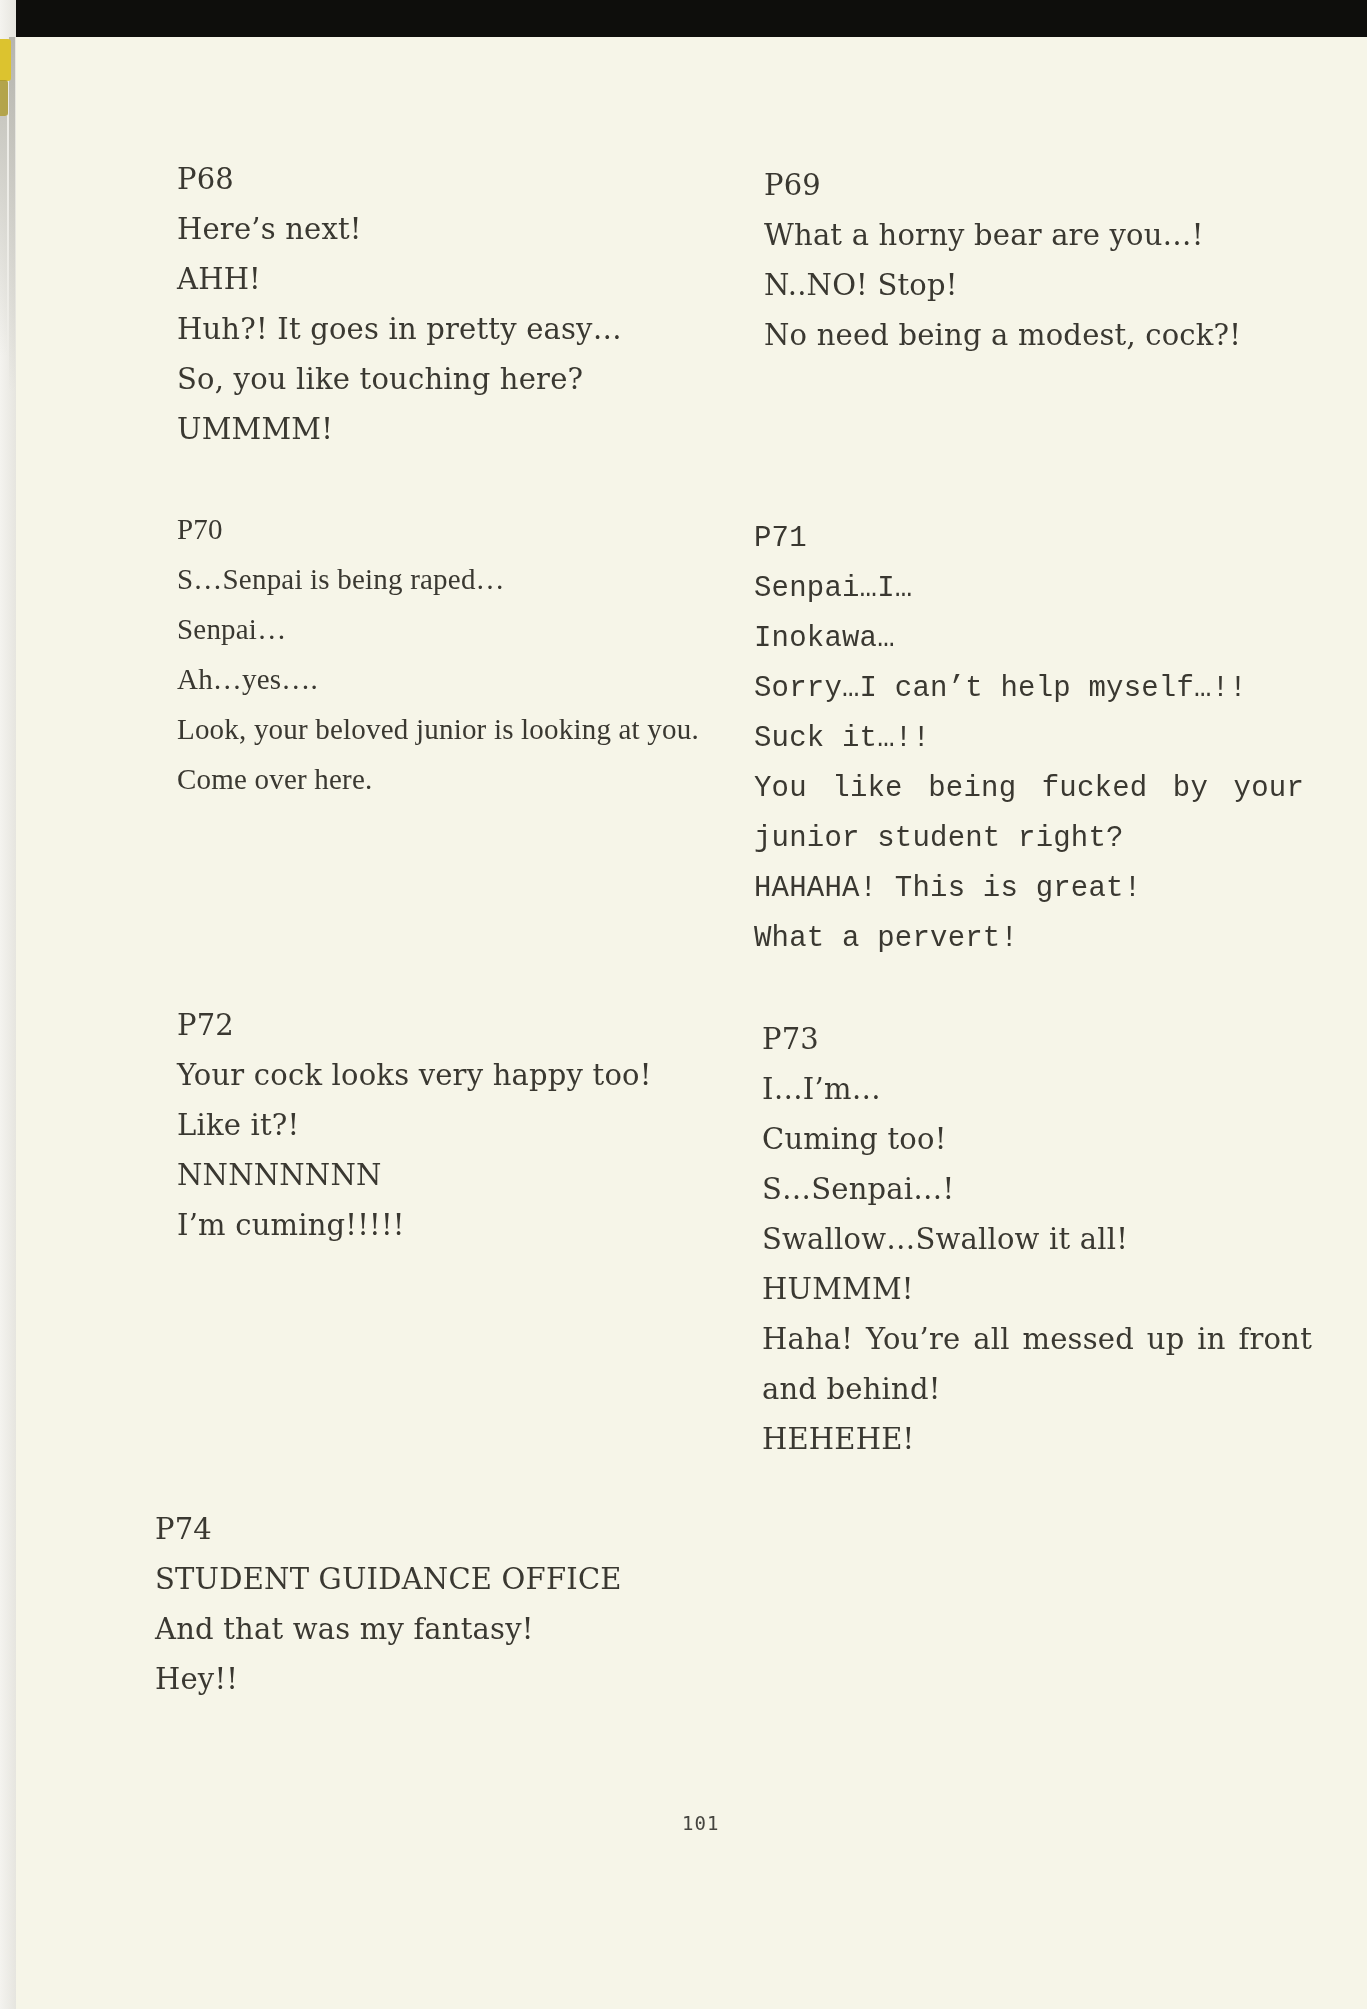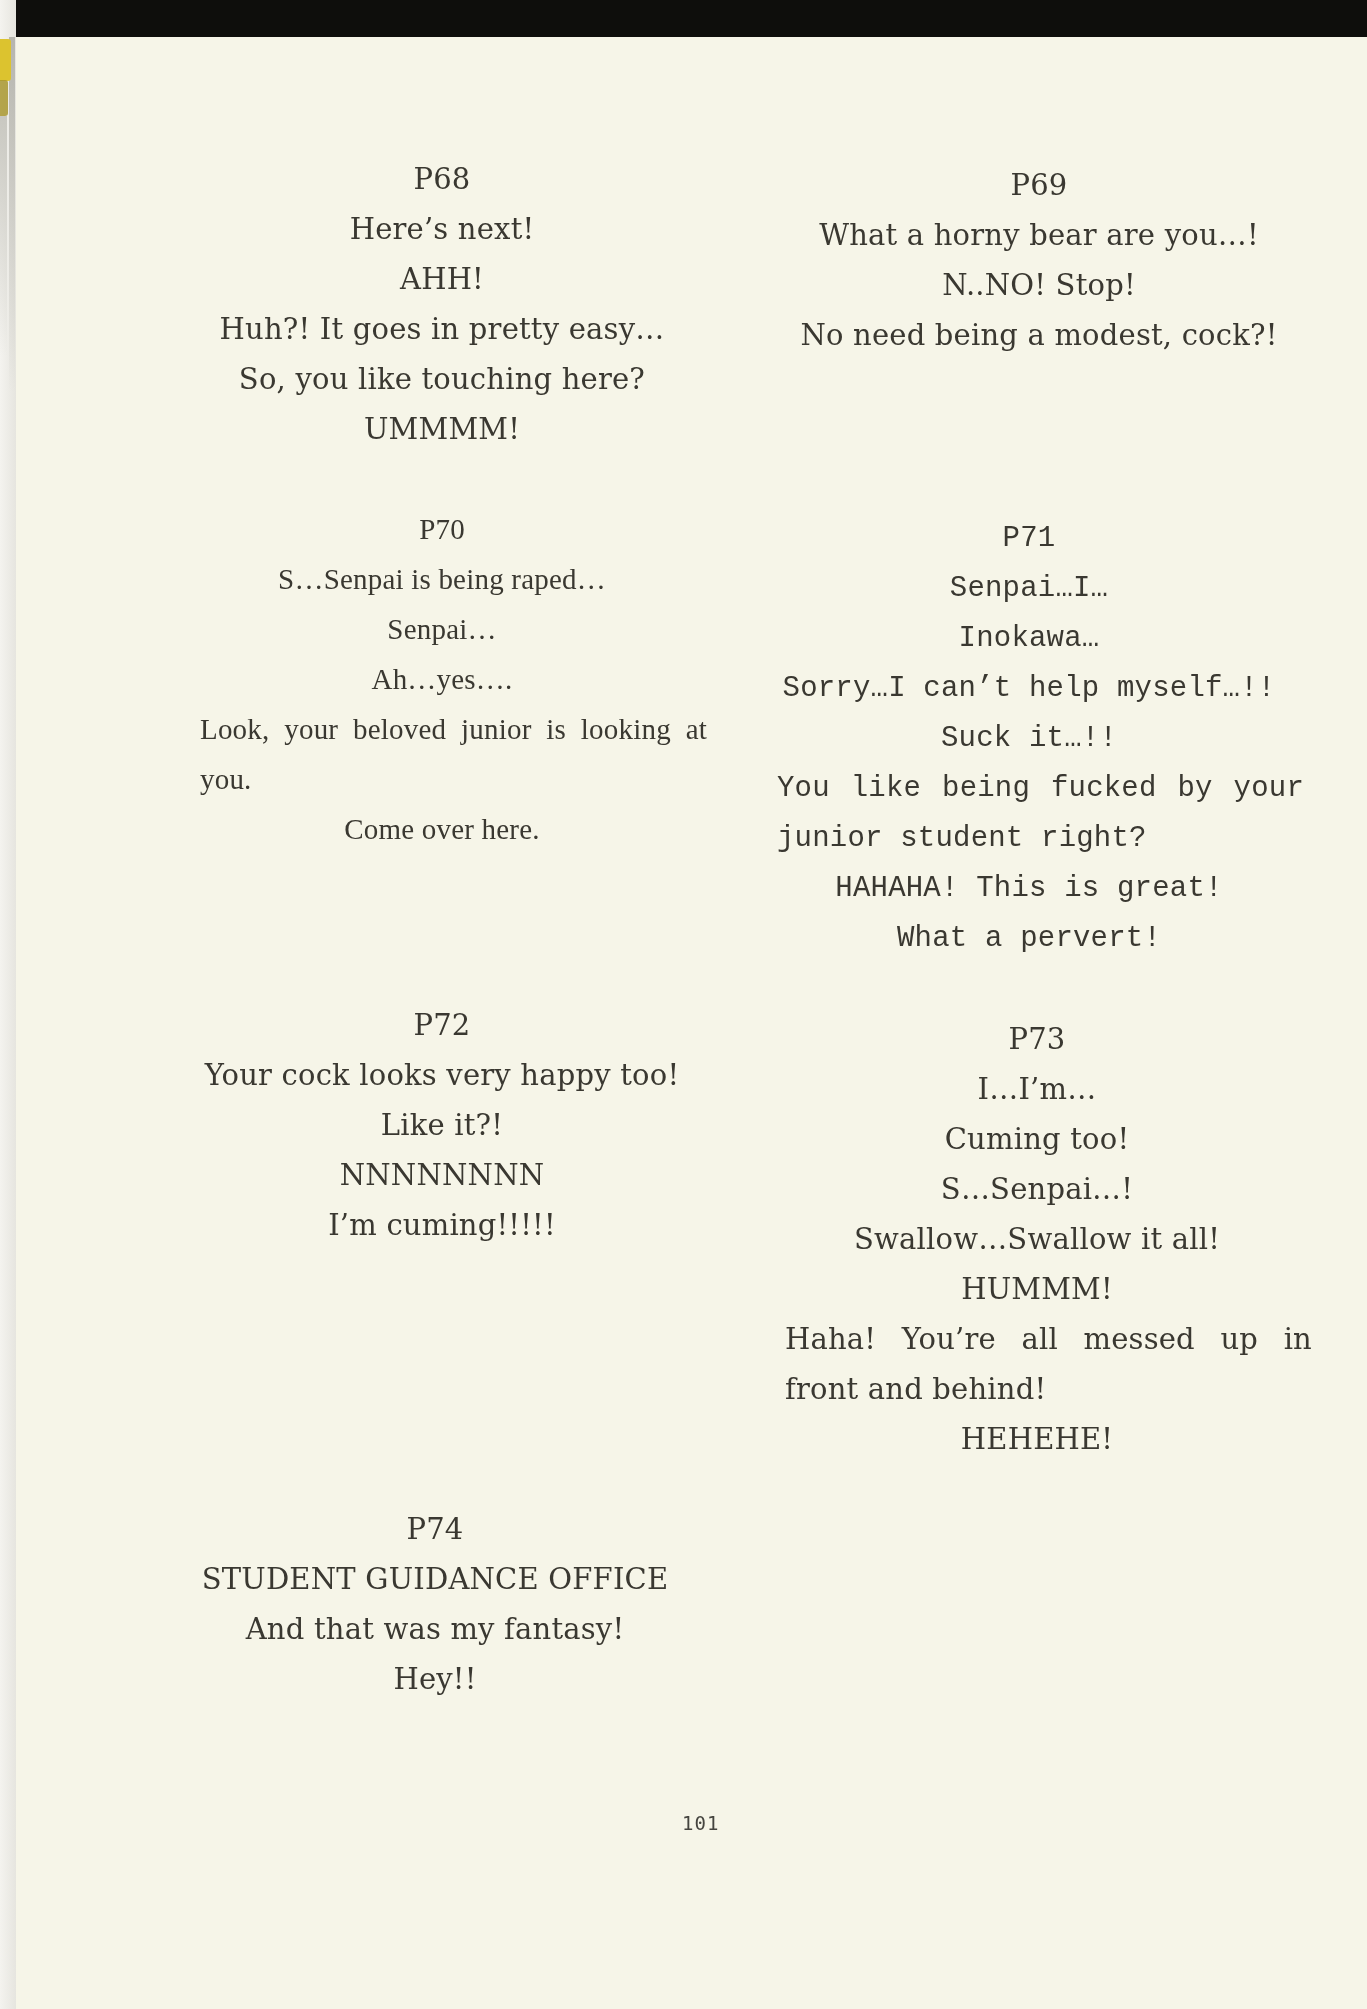--- a/index.html
+++ b/index.html
@@ -55,25 +55,24 @@
     background: linear-gradient(to bottom, #c9c8c1, rgba(201,200,193,0));
   }
   
   .block {
     position: absolute;
     font-size: 29px;
     line-height: 50px;
     color: #3a3831;
     letter-spacing: 0.2px;
   }
-  .block .line { white-space: nowrap; text-align: center; }
+  .block .line { white-space: nowrap; }
   .block .line.wrap {
     white-space: normal;
     text-align: justify;
-    margin-left: 23px;
   }
   .blk-p68 { top: 154px;  left: 177px; width: 530px; }
   .blk-p70 { top: 504px;  left: 177px; width: 530px; font-family: Liberation Serif, serif; }
   .blk-p72 { top: 1000px; left: 177px; width: 530px; }
   .blk-p74 { top: 1504px; left: 155px; width: 560px; }
   .blk-p69 { top: 160px;  left: 764px; width: 550px; }
   .blk-p71 { top: 514px;  left: 754px; width: 550px; font-family: Liberation Mono, monospace; }
   .blk-p73 { top: 1014px; left: 762px; width: 550px; }
   
   .page-number {

